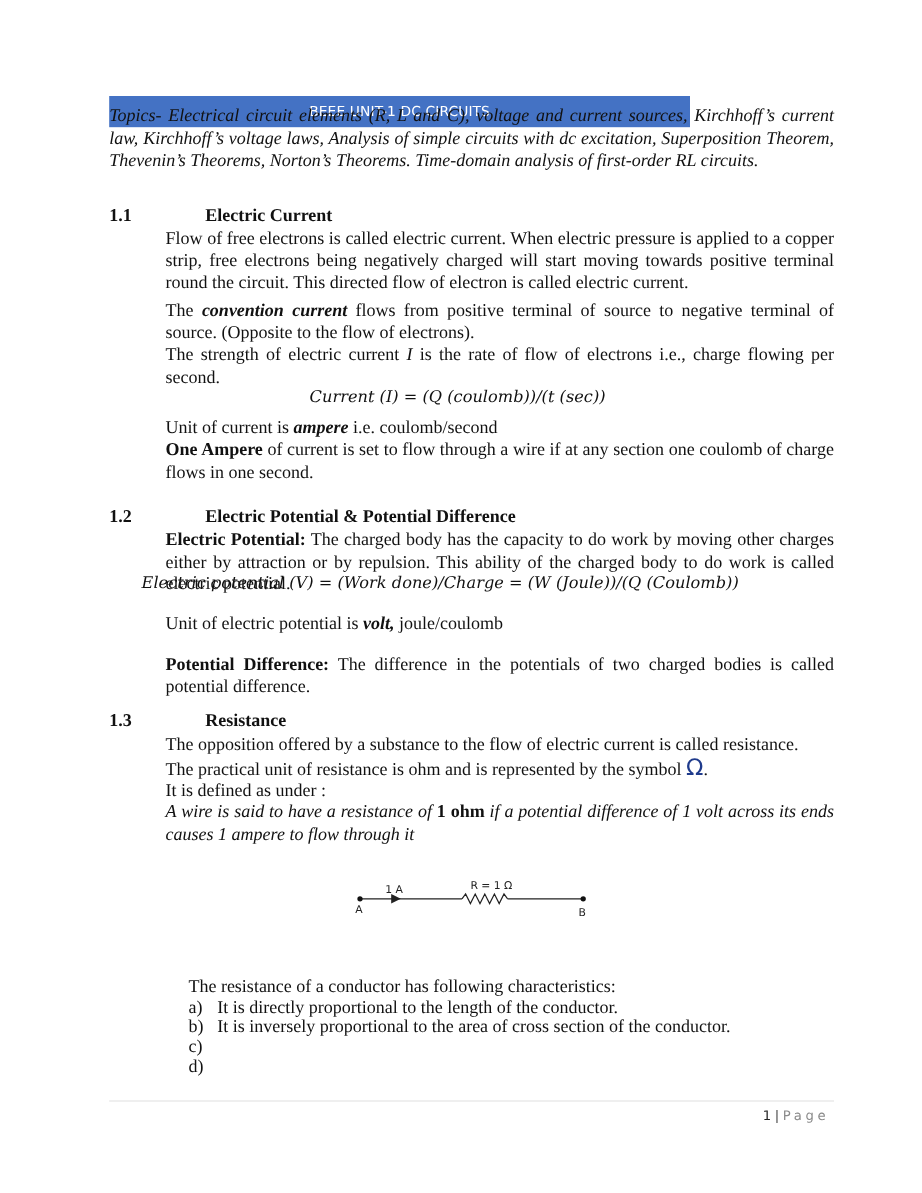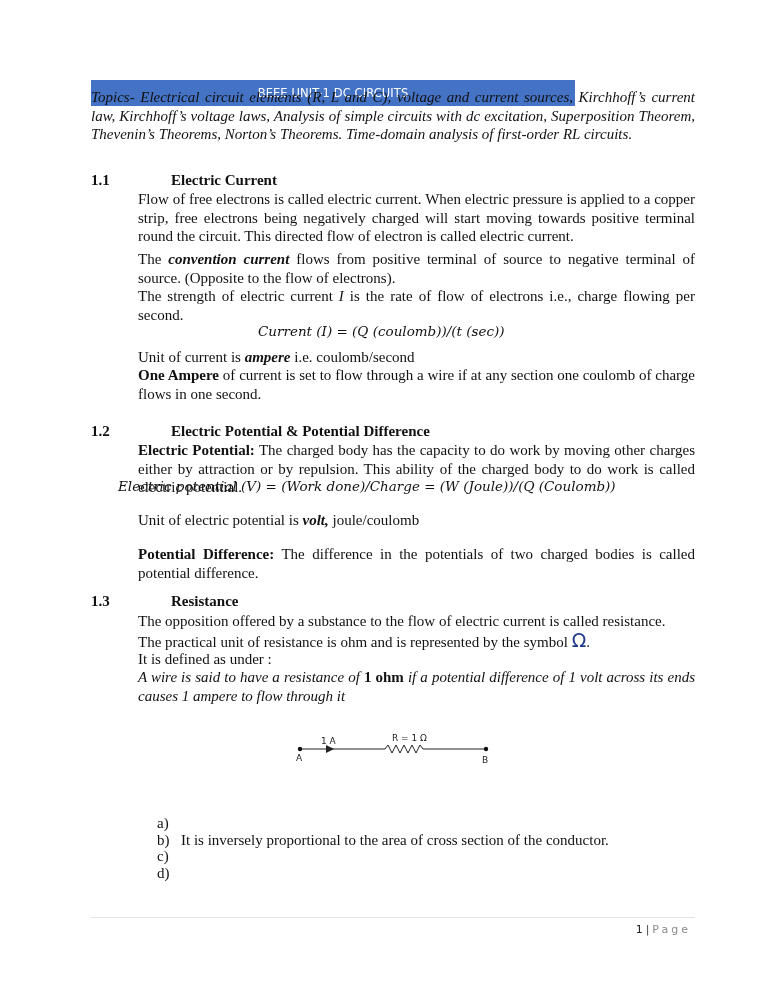--- a/index.html
+++ b/index.html
@@ -103,22 +103,24 @@
     <circle cx="10" cy="19" r="2.2" fill="#111"></circle>
     <circle cx="196" cy="19" r="2.2" fill="#111"></circle>
     <text class="diag-label" x="31" y="14">1 A</text>
     <text class="diag-label" x="102" y="11">R = 1 Ω</text>
     <text class="diag-label" x="6" y="31">A</text>
     <text class="diag-label" x="192" y="33">B</text>
   </svg>
 </div>
 
 <div class="list">
+  <span class="intro">The resistance of a conductor has following characteristics:</span>
   <div class="li">
       <span class="marker">a)</span>
+      <span>It is directly proportional to the length of the conductor.</span>
     </div>
   <div class="li">
       <span class="marker">b)</span>
       <span>It is inversely proportional to the area of cross section of the conductor.</span>
     </div>
   <div class="li">
       <span class="marker">c)</span>
     </div>
   <div class="li">
       <span class="marker">d)</span>

